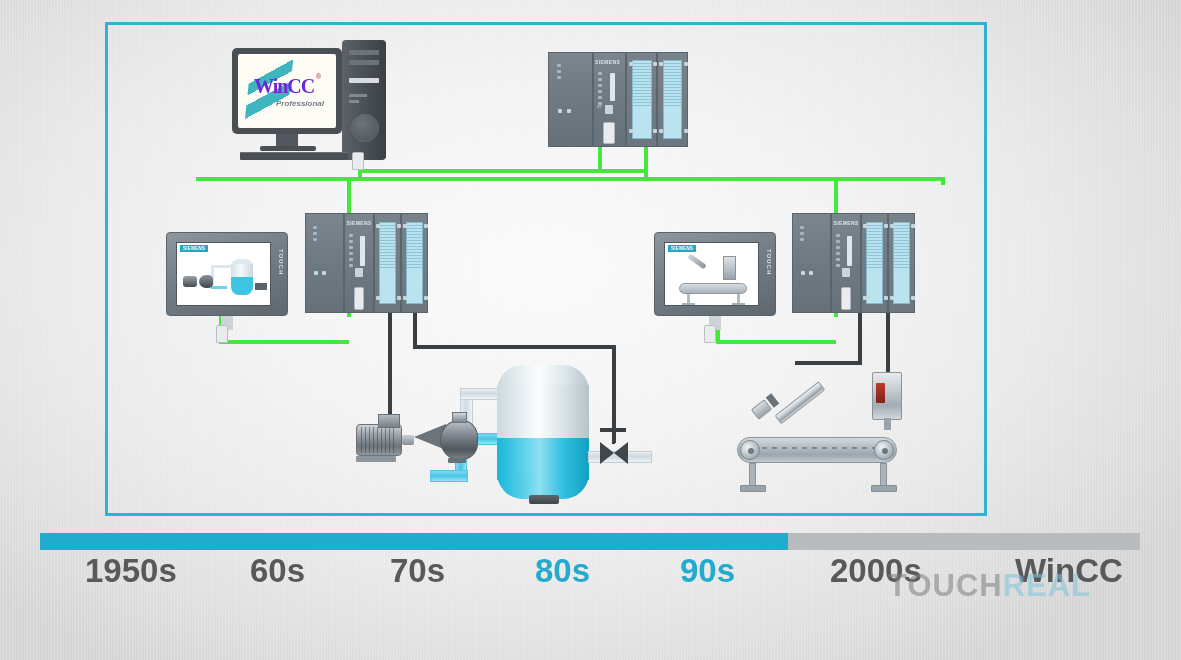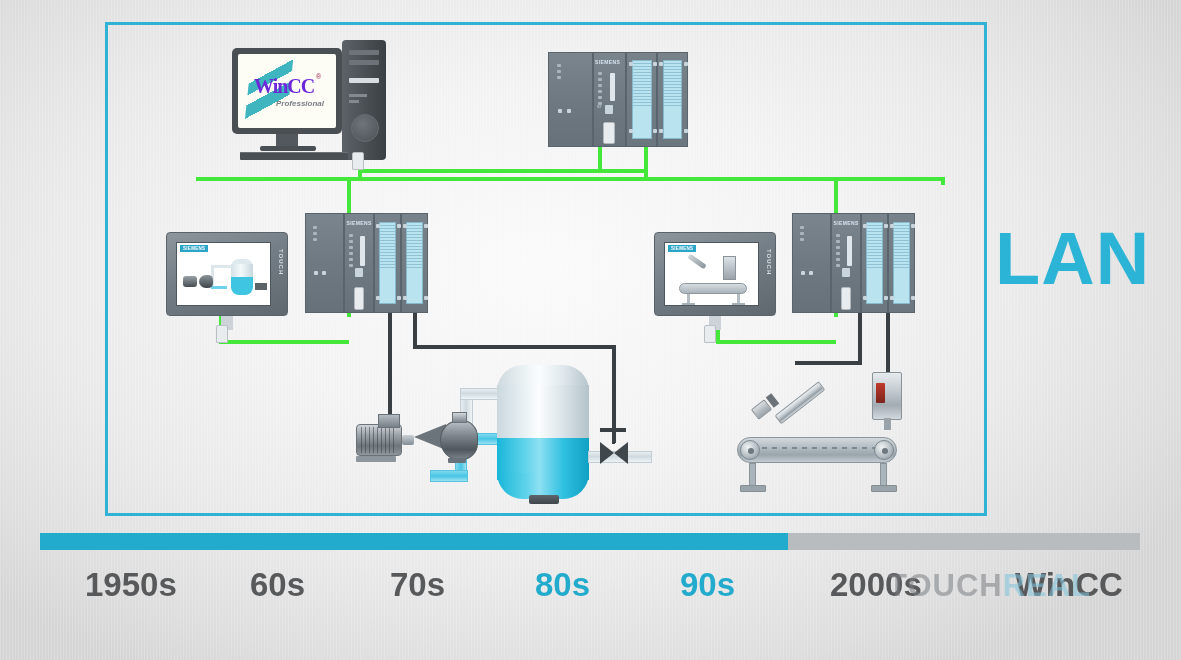--- a/index.html
+++ b/index.html
@@ -250,38 +250,37 @@
   .valve-hand { position:absolute; height:4px; background:#3a3f44; }
 
   
   #tl-bar { left:40px; top:533px; width:1100px; height:17px; background:#b9bcbf; }
   #tl-fill { position:absolute; left:0; top:0; height:100%; width:68%; background:#23abcd; }
   #tl-labels {
     position:absolute; left:40px; top:552px; width:1110px; height:48px;
   }
   .tl-lab {
     position:absolute; font-size:33px; font-weight:bold; color:#58595b;
-    font-family:"Liberation Sans", sans-serif; white-space:nowrap;margin-top:14px;
+    font-family:"Liberation Sans", sans-serif; white-space:nowrap;
   }
   .tl-lab.on { color:#23abcd; }
 
   
   #wm { left:888px; top:568px; font-size:31px; font-weight:bold; letter-spacing:1px; opacity:.55; }
   #wm .a { color:#7b7f83; }
   #wm .b { color:#7fc4dc; }
 </style>
 </head>
 <body>
 
 <div id="stage">
   <div id="texture"></div>
 
   <div class="abs" id="frame" style="border-color: rgb(47, 178, 212);"></div>
 
-  <div class="abs" id="lan" style="color: rgb(44, 180, 214);">LAN</div>
 
   <div class="abs net neth" style="left: 196px; top: 177px; width: 748px; background: rgb(68, 232, 58);"></div>
 
   <div class="abs net neth" style="left: 358px; top: 169px; width: 288px; background: rgb(68, 232, 58);"></div>
   <div class="abs net netv" style="left: 358px; top: 150px; height: 28px; background: rgb(68, 232, 58);"></div>
   <div class="abs net netv" style="left: 598px; top: 143px; height: 28px; background: rgb(68, 232, 58);"></div>
   <div class="abs net netv" style="left: 644px; top: 143px; height: 34px; background: rgb(68, 232, 58);"></div>
   <div class="abs net netv" style="left: 347px; top: 177px; height: 140px; background: rgb(68, 232, 58);"></div>
   <div class="abs net neth" style="left: 219px; top: 340px; width: 130px; background: rgb(68, 232, 58);"></div>
   <div class="abs net netv" style="left: 219px; top: 310px; height: 32px; background: rgb(68, 232, 58);"></div>

